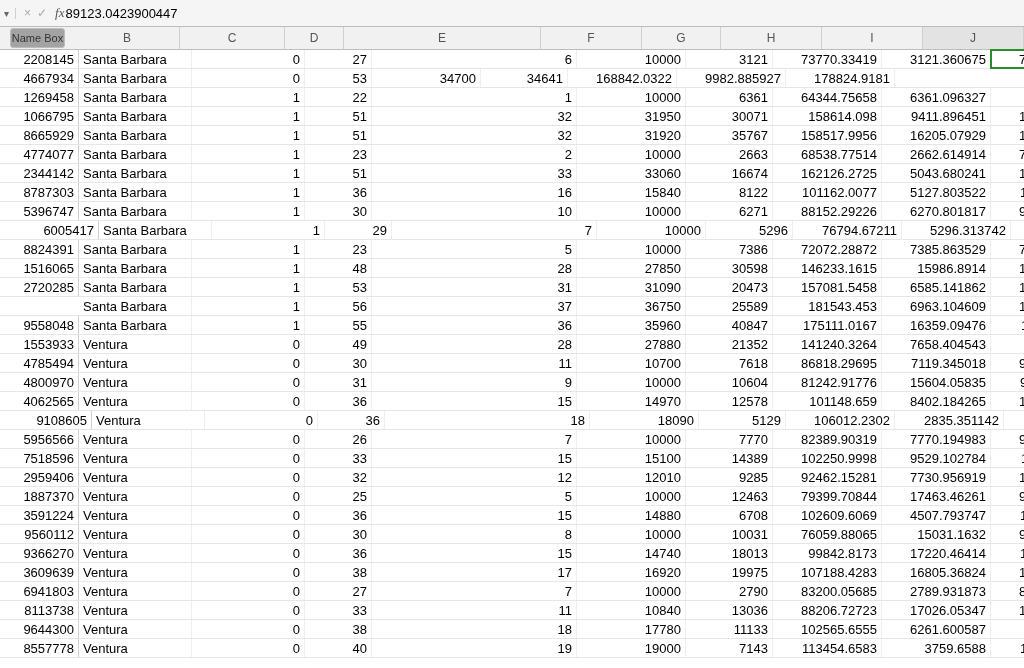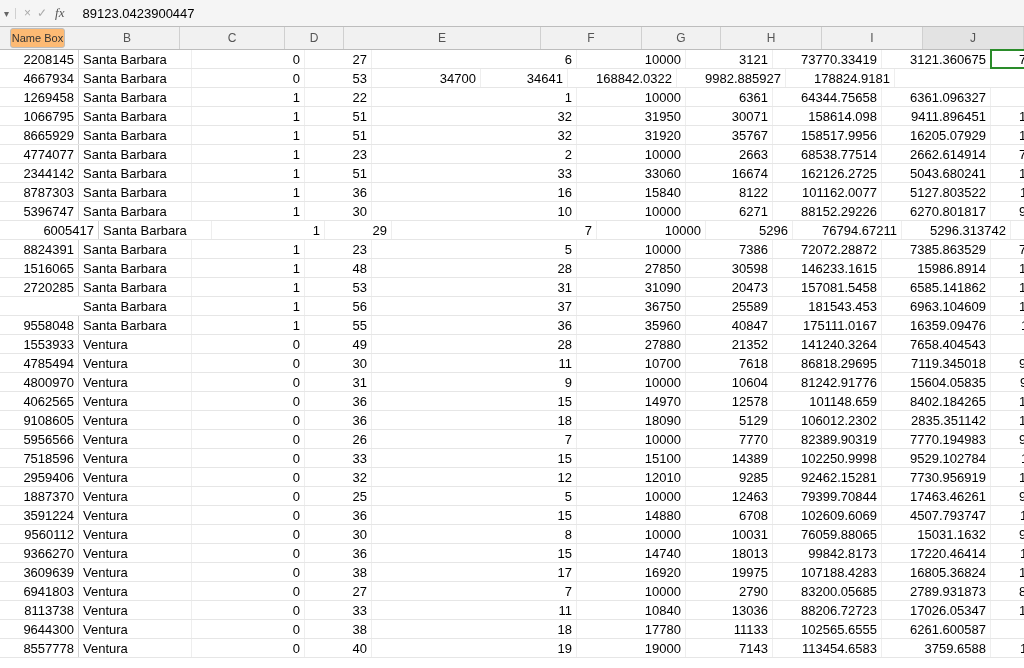--- a/index.html
+++ b/index.html
@@ -40,40 +40,40 @@
     gap: 6px;
     color: #aaa;
     font-size: 12px;
   }
   .fx-label {
     font-style: italic;
     font-family: Georgia, "Times New Roman", serif;
     color: #555;
     font-size: 13px;
     margin-left: 2px;
-    margin-right: 18px;
+    margin-right: 1px;
   }
   .formula-value {
     color: #000;
     font-size: 13px;
   }
   .namebox-row {
     display: flex;
     align-items: stretch;
     height: 22px;
     background: #f1f1f1;
     border-bottom: 1px solid #bdbdbd;
   }
   .name-box-btn {
     display: flex;
     align-items: center;
     justify-content: center;
     width: 70px;
     font-size: 11px;
-    background: #fdba74;
+    background: #a3a3a3;
     border: 1px solid #bdbdbd;
     border-radius: 3px;
     margin: 1px 10px;
     cursor: pointer;
     color: #333;
     text-align: right;
   }
   .col-headers {
     display: flex;
     flex: 1;
@@ -375,21 +375,21 @@
       <div class="cell cC rtxt">0</div>
       <div class="cell cD rtxt">36</div>
       <div class="cell cE rtxt">15</div>
       <div class="cell cF rtxt">14970</div>
       <div class="cell cG rtxt">12578</div>
       <div class="cell cH rtxt">101148.659</div>
       <div class="cell cI rtxt">8402.184265</div>
       <div class="cell cJ rtxt">109550.8432</div>
     </div>
     <div class="row">
-      <div class="cell rtxt" style="flex: 0 0 70px; border-right: 1px solid rgb(208, 208, 208);">9108605</div>
+      <div class="cell rtxt" style="flex: 0 0 70px; border-right: 1px solid rgb(208, 208, 208); margin-left: 13px;">9108605</div>
       <div class="cell cB ltxt">Ventura</div>
       <div class="cell cC rtxt">0</div>
       <div class="cell cD rtxt">36</div>
       <div class="cell cE rtxt">18</div>
       <div class="cell cF rtxt">18090</div>
       <div class="cell cG rtxt">5129</div>
       <div class="cell cH rtxt">106012.2302</div>
       <div class="cell cI rtxt">2835.351142</div>
       <div class="cell cJ rtxt">108847.5814</div>
     </div>

